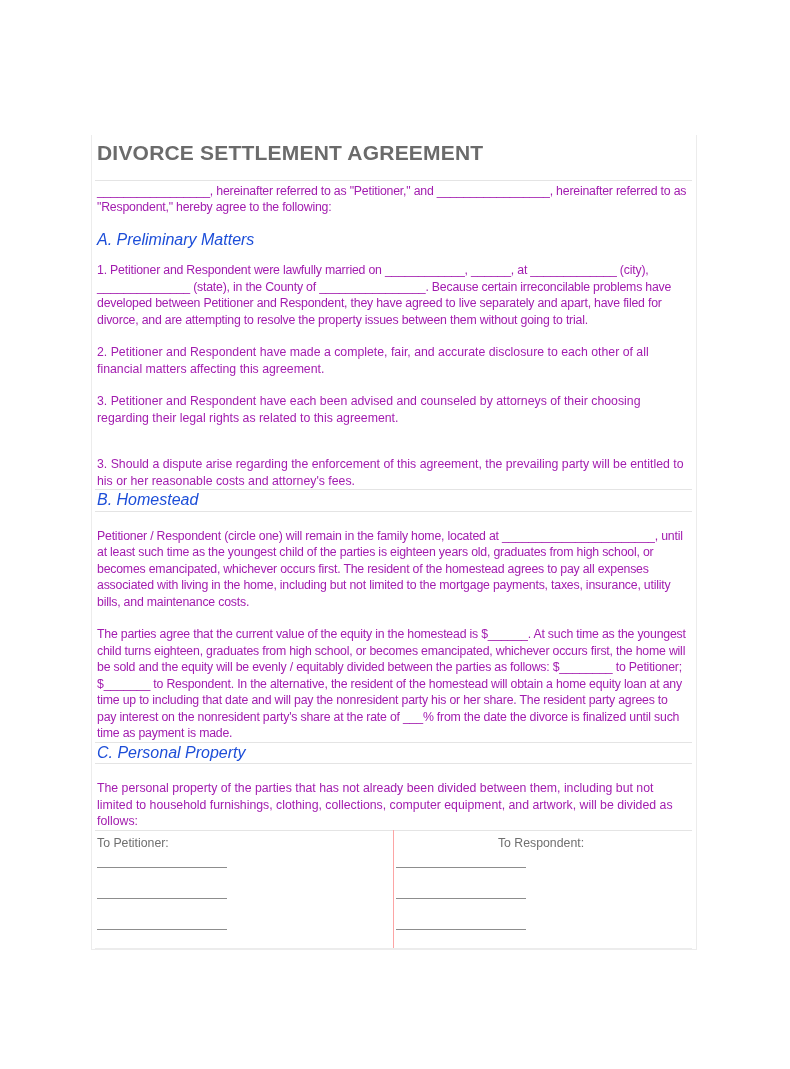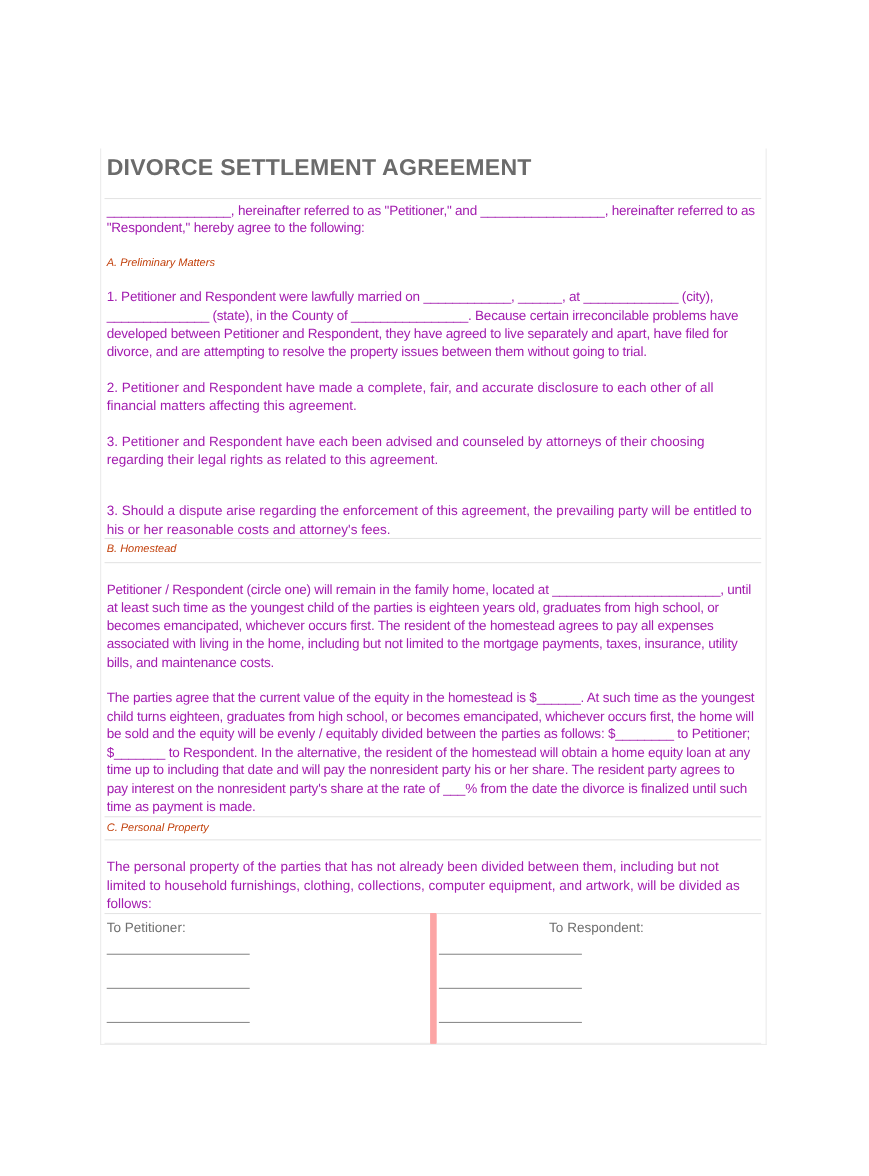--- a/index.html
+++ b/index.html
@@ -70,24 +70,24 @@
 
   .para-gap {
     height: 14px;
   }
 
   .para-gap-sm {
     height: 10px;
   }
 
   .section-head {
-    font-size: 10px;
+    font-size: 16px;
     line-height: 16.5px;
     font-style: italic;
-    color: #c2410c;
+    color: #1d4ed8;
     margin: 0;
     padding: 2px 2px 2px 2px;
   }
 
   
   .section-row {
     border-top: 1px solid #e4e4e4;
     border-bottom: 1px solid #e4e4e4;
   }
 
@@ -98,21 +98,21 @@
   
   .prop-table {
     width: 100%;
     border-collapse: collapse;
     table-layout: fixed;
     border-top: 1px solid #e4e4e4;
   }
   .prop-table td {
     vertical-align: top;
     padding: 4px 6px 10px 2px;
-    border-right: 6px solid #fca5a5;
+    border-right: 1px solid #fca5a5;
     border-bottom: 1px solid #ececec;
   }
   .prop-table td:last-child {
     border-right: none;
     text-align: center;
   }
   .col-head {
     font-size: 12.3px;
     line-height: 16.5px;
     color: #6f6f6f;

